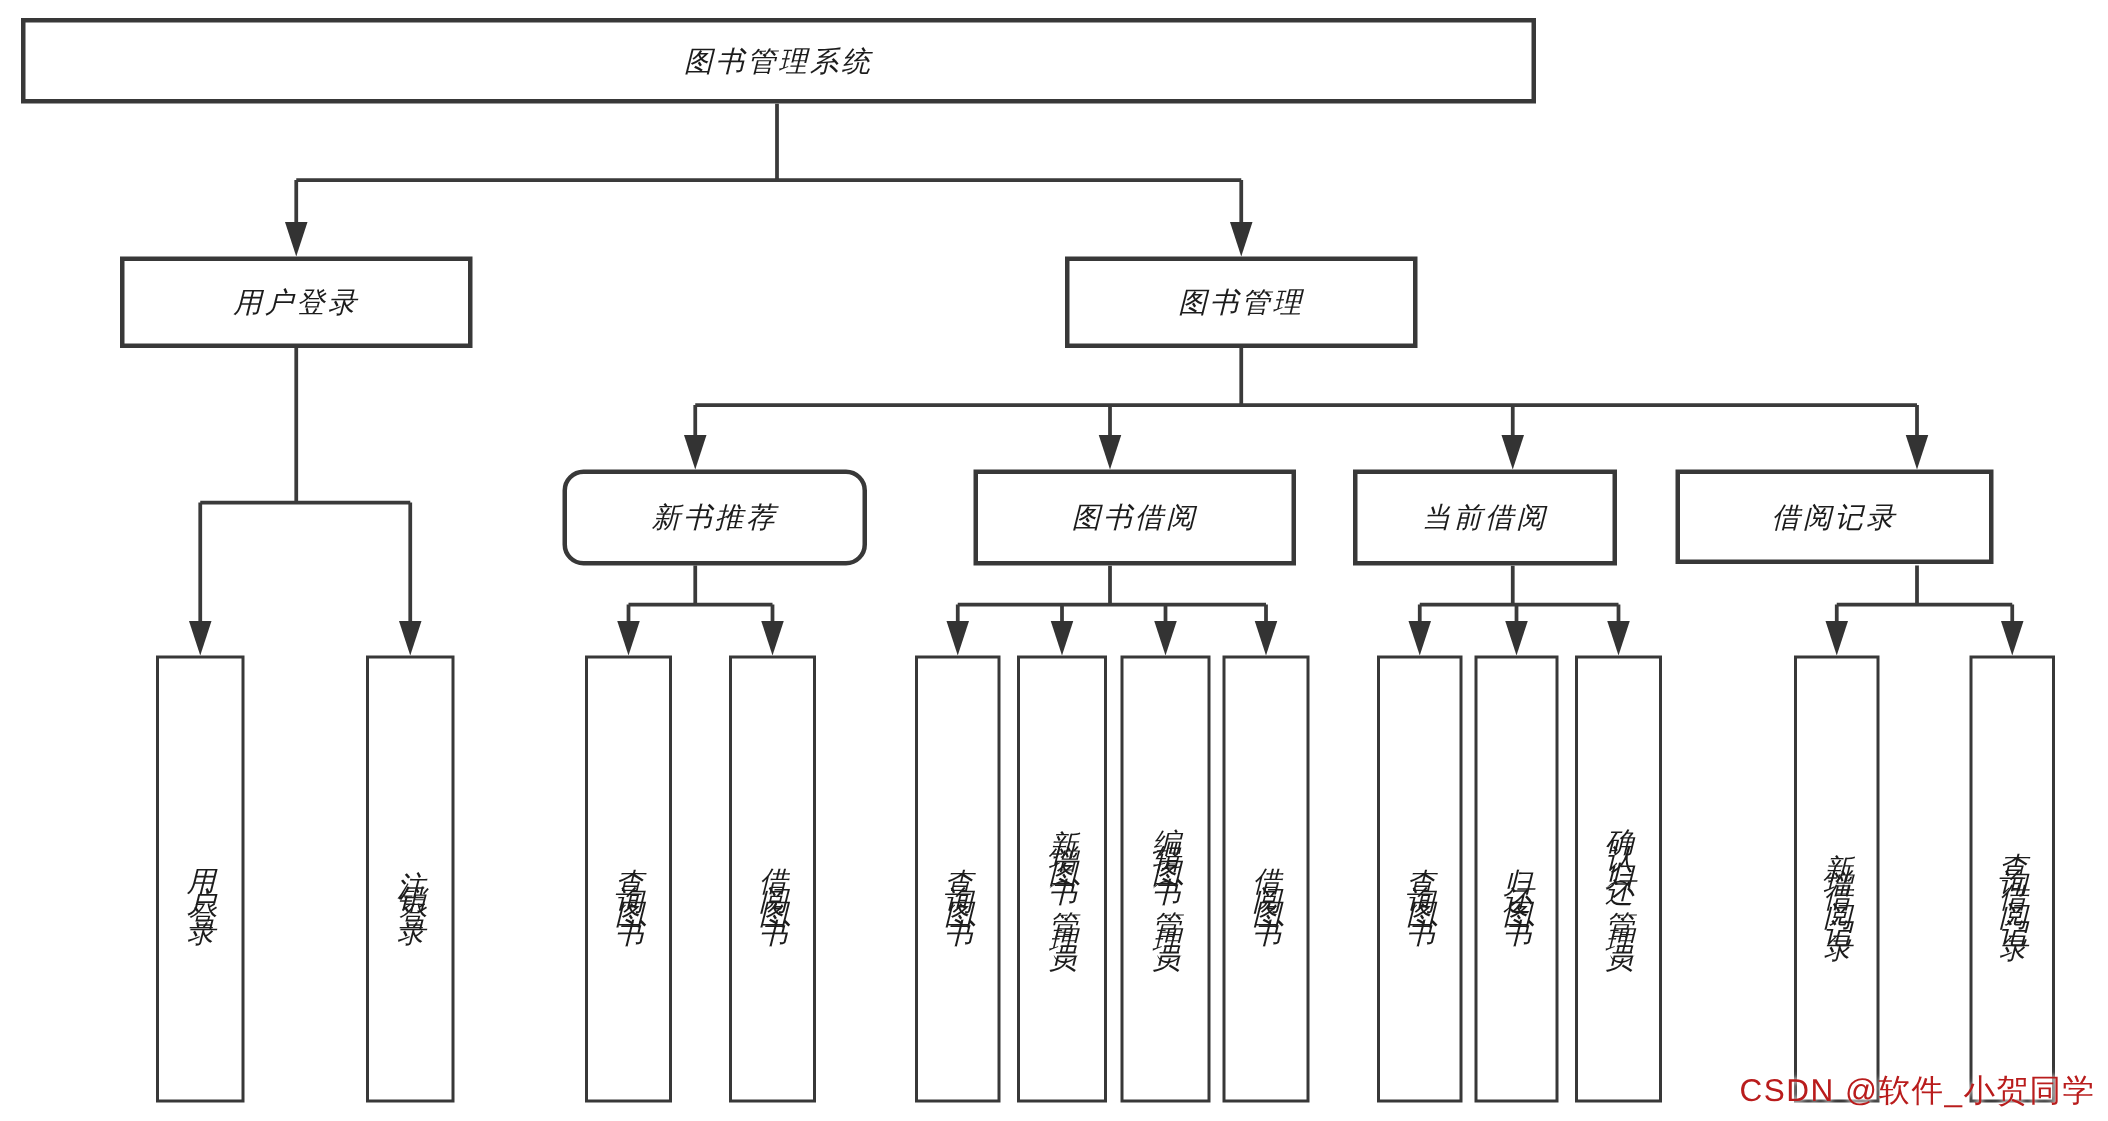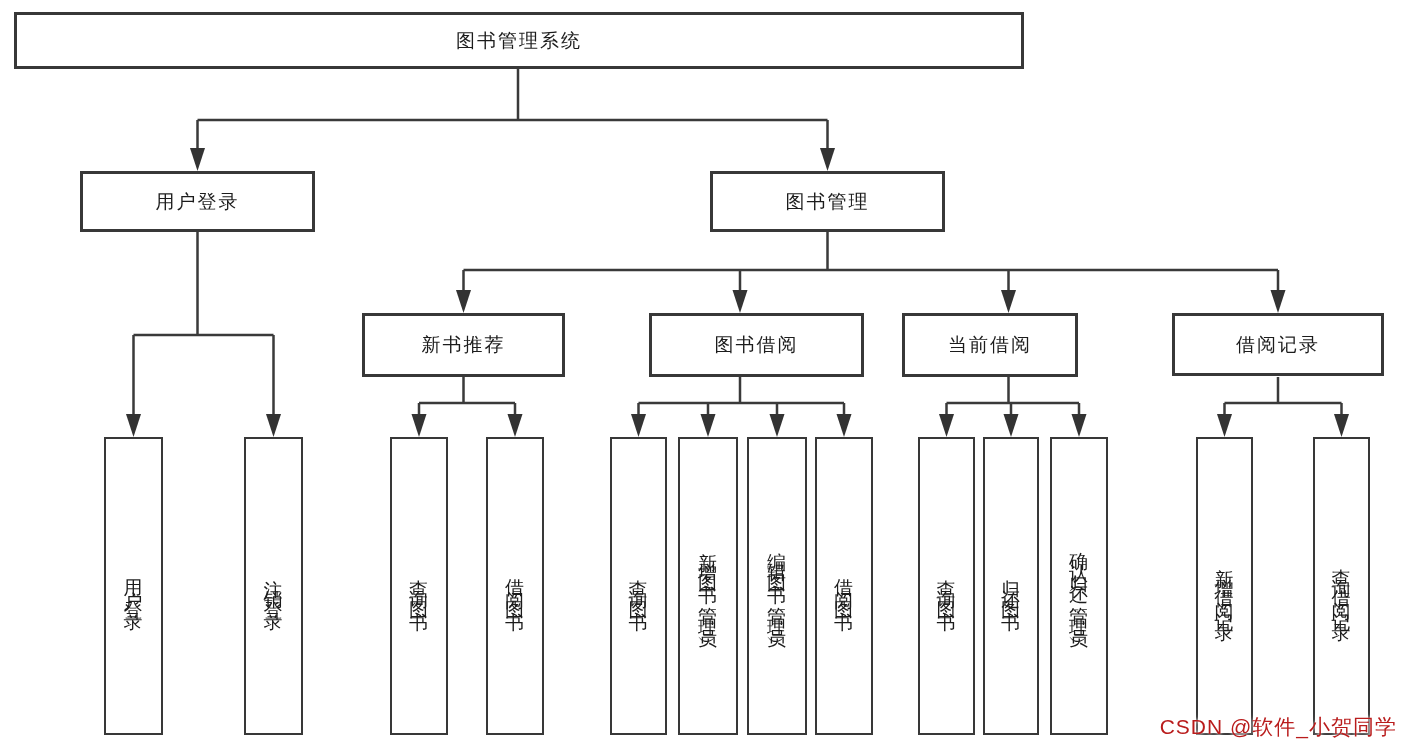--- a/index.html
+++ b/index.html
@@ -14,20 +14,21 @@
   #connectors path{stroke:#3a3a3a;stroke-width:2.5;fill:none;}
   #connectors polygon{fill:#333333;stroke:none;}
   .node{
     position:absolute;
     box-sizing:border-box;
     background:#ffffff;
     border:3px solid #383838;
     display:flex;align-items:center;justify-content:center;
     color:#1c1c1c;
     z-index:1;
+    font-style:italic;
   }
   .hnode{font-size:19px;letter-spacing:2px;white-space:nowrap;}
   .leaf{
     top:437px;height:298px;
     border-width:2.5px;
     writing-mode:vertical-rl;
     font-size:19px;
     letter-spacing:11px;
     line-height:1;
   }
@@ -95,24 +96,24 @@
       <polygon points="1217,414 1232,414 1224.5,437"></polygon>
       <polygon points="1334,414 1349,414 1341.5,437"></polygon>
     </g>
   </svg>
 
   <div class="node hnode" style="left:14px;top:12px;width:1010px;height:57px;">图书管理系统</div>
 
   <div class="node hnode" style="left:80px;top:171px;width:235px;height:61px;">用户登录</div>
   <div class="node hnode" style="left:710px;top:171px;width:235px;height:61px;">图书管理</div>
 
-  <div class="node hnode" style="left:362px;top:313px;width:203px;height:64px;">新书推荐</div>
+  <div class="node hnode" style="left:375px;top:313px;width:203px;height:64px;border-radius:14px;">新书推荐</div>
   <div class="node hnode" style="left:649px;top:313px;width:215px;height:64px;">图书借阅</div>
   <div class="node hnode" style="left:902px;top:313px;width:176px;height:64px;">当前借阅</div>
-  <div class="node hnode" style="left:1172px;top:313px;width:212px;height:63px;">借阅记录</div>
+  <div class="node hnode" style="left:1117px;top:313px;width:212px;height:63px;">借阅记录</div>
 
   <div class="node leaf" style="left:104px;width:59px;">用户登录</div>
   <div class="node leaf" style="left:244px;width:59px;">注销登录</div>
 
   <div class="node leaf" style="left:390px;width:58px;">查询图书</div>
   <div class="node leaf" style="left:486px;width:58px;">借阅图书</div>
 
   <div class="node leaf" style="left:610px;width:57px;">查询图书</div>
   <div class="node leaf" style="left:678px;width:60px;">新增图书（管理员）</div>
   <div class="node leaf" style="left:747px;width:60px;">编辑图书（管理员）</div>

